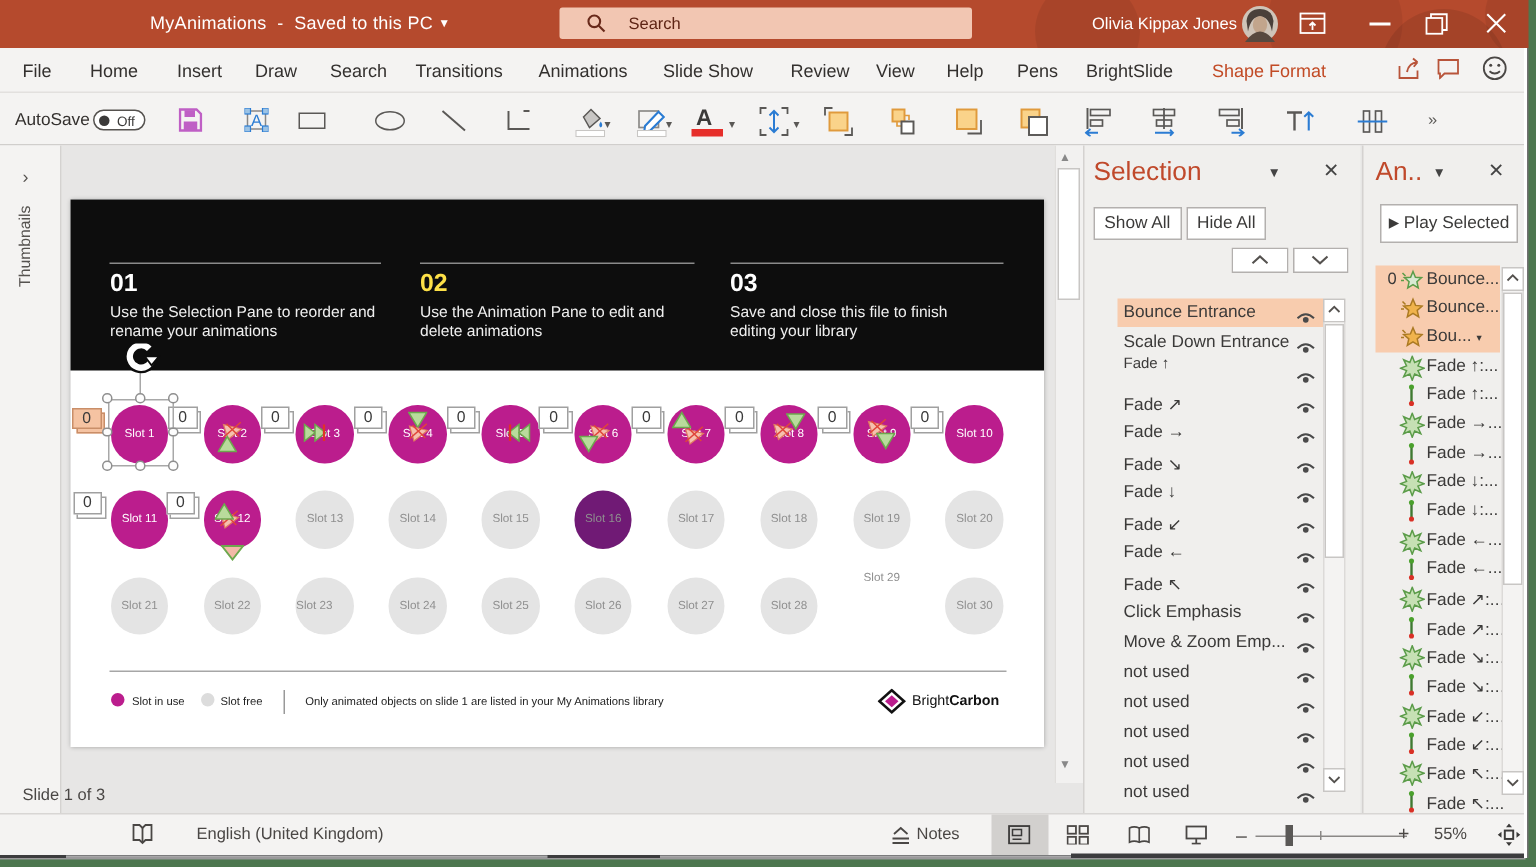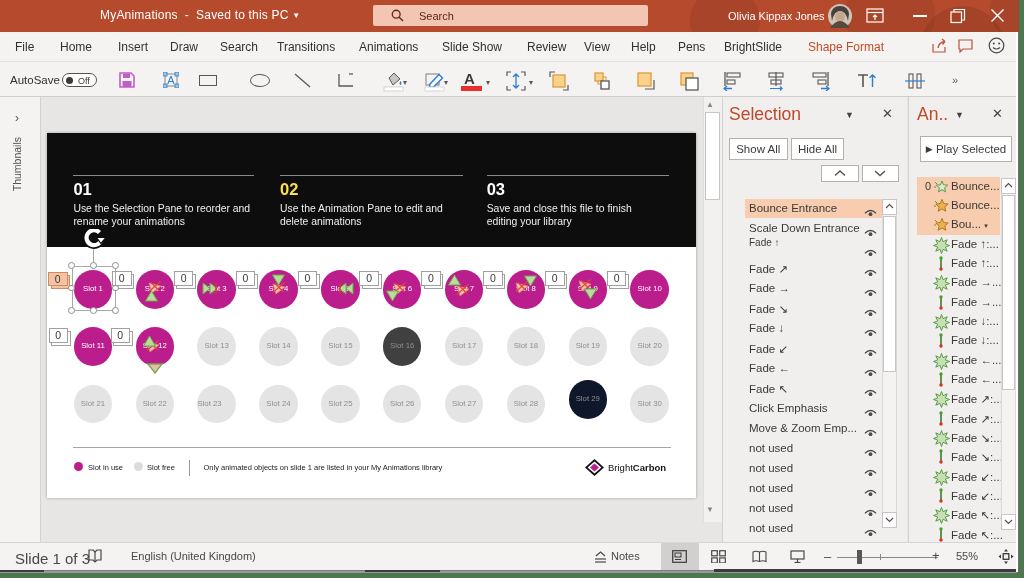--- a/index.html
+++ b/index.html
@@ -183,34 +183,34 @@
 <div class="" style="left:382.9px;top:270.0px;width:38.6px;height:38.6px;border-radius:50%;background:#bb1d8d;color:#fff;font-size:7.8px;line-height:38.6px;text-align:center">Slot 6</div>
 <div class="" style="left:444.8px;top:270.0px;width:38.6px;height:38.6px;border-radius:50%;background:#bb1d8d;color:#fff;font-size:7.8px;line-height:38.6px;text-align:center">Slot 7</div>
 <div class="" style="left:506.7px;top:270.0px;width:38.6px;height:38.6px;border-radius:50%;background:#bb1d8d;color:#fff;font-size:7.8px;line-height:38.6px;text-align:center">Slot 8</div>
 <div class="" style="left:568.5px;top:270.0px;width:38.6px;height:38.6px;border-radius:50%;background:#bb1d8d;color:#fff;font-size:7.8px;line-height:38.6px;text-align:center">Slot 9</div>
 <div class="" style="left:630.4px;top:270.0px;width:38.6px;height:38.6px;border-radius:50%;background:#bb1d8d;color:#fff;font-size:7.8px;line-height:38.6px;text-align:center">Slot 10</div>
 <div class="" style="left:73.7px;top:327.2px;width:38.6px;height:38.6px;border-radius:50%;background:#bb1d8d;color:#fff;font-size:7.8px;line-height:38.6px;text-align:center">Slot 11</div>
 <div class="" style="left:135.5px;top:327.2px;width:38.6px;height:38.6px;border-radius:50%;background:#bb1d8d;color:#fff;font-size:7.8px;line-height:38.6px;text-align:center">Slot 12</div>
 <div class="" style="left:197.4px;top:327.2px;width:38.6px;height:38.6px;border-radius:50%;background:#e4e4e4;color:#8f8f8f;font-size:7.8px;line-height:38.6px;text-align:center">Slot 13</div>
 <div class="" style="left:259.2px;top:327.2px;width:38.6px;height:38.6px;border-radius:50%;background:#e4e4e4;color:#8f8f8f;font-size:7.8px;line-height:38.6px;text-align:center">Slot 14</div>
 <div class="" style="left:321.1px;top:327.2px;width:38.6px;height:38.6px;border-radius:50%;background:#e4e4e4;color:#8f8f8f;font-size:7.8px;line-height:38.6px;text-align:center">Slot 15</div>
-<div class="" style="left:382.9px;top:327.2px;width:38.6px;height:38.6px;border-radius:50%;background:#404040;color:#8f8f8f;font-size:7.8px;line-height:38.6px;text-align:center">Slot 16</div>
+<div class="" style="left:382.9px;top:327.2px;width:38.6px;height:38.6px;border-radius:50%;background:#701a75;color:#8f8f8f;font-size:7.8px;line-height:38.6px;text-align:center">Slot 16</div>
 <div class="" style="left:444.8px;top:327.2px;width:38.6px;height:38.6px;border-radius:50%;background:#e4e4e4;color:#8f8f8f;font-size:7.8px;line-height:38.6px;text-align:center">Slot 17</div>
 <div class="" style="left:506.7px;top:327.2px;width:38.6px;height:38.6px;border-radius:50%;background:#e4e4e4;color:#8f8f8f;font-size:7.8px;line-height:38.6px;text-align:center">Slot 18</div>
 <div class="" style="left:568.5px;top:327.2px;width:38.6px;height:38.6px;border-radius:50%;background:#e4e4e4;color:#8f8f8f;font-size:7.8px;line-height:38.6px;text-align:center">Slot 19</div>
 <div class="" style="left:630.4px;top:327.2px;width:38.6px;height:38.6px;border-radius:50%;background:#e4e4e4;color:#8f8f8f;font-size:7.8px;line-height:38.6px;text-align:center">Slot 20</div>
 <div class="" style="left:73.7px;top:384.7px;width:38.6px;height:38.6px;border-radius:50%;background:#e4e4e4;color:#8f8f8f;font-size:7.8px;line-height:38.6px;text-align:center">Slot 21</div>
 <div class="" style="left:135.5px;top:384.7px;width:38.6px;height:38.6px;border-radius:50%;background:#e4e4e4;color:#8f8f8f;font-size:7.8px;line-height:38.6px;text-align:center">Slot 22</div>
 <div class="" style="left:197.4px;top:384.7px;width:38.6px;height:38.6px;border-radius:50%;background:#e4e4e4;color:#8f8f8f;font-size:7.8px;line-height:38.6px;text-align:left">Slot 23</div>
 <div class="" style="left:259.2px;top:384.7px;width:38.6px;height:38.6px;border-radius:50%;background:#e4e4e4;color:#8f8f8f;font-size:7.8px;line-height:38.6px;text-align:center">Slot 24</div>
 <div class="" style="left:321.1px;top:384.7px;width:38.6px;height:38.6px;border-radius:50%;background:#e4e4e4;color:#8f8f8f;font-size:7.8px;line-height:38.6px;text-align:center">Slot 25</div>
 <div class="" style="left:382.9px;top:384.7px;width:38.6px;height:38.6px;border-radius:50%;background:#e4e4e4;color:#8f8f8f;font-size:7.8px;line-height:38.6px;text-align:center">Slot 26</div>
 <div class="" style="left:444.8px;top:384.7px;width:38.6px;height:38.6px;border-radius:50%;background:#e4e4e4;color:#8f8f8f;font-size:7.8px;line-height:38.6px;text-align:center">Slot 27</div>
 <div class="" style="left:506.7px;top:384.7px;width:38.6px;height:38.6px;border-radius:50%;background:#e4e4e4;color:#8f8f8f;font-size:7.8px;line-height:38.6px;text-align:center">Slot 28</div>
-<div class="" style="left:568.5px;top:380px;width:38.6px;height:38.6px;border-radius:50%;background:#0f172a;color:#8f8f8f;font-size:7.8px;line-height:38.6px;text-align:center">Slot 29</div>
+<div class="" style="left:568.5px;top:366px;width:38.6px;height:38.6px;border-radius:50%;background:#ffffff;color:#8f8f8f;font-size:7.8px;line-height:38.6px;text-align:center">Slot 29</div>
 <div class="" style="left:630.4px;top:384.7px;width:38.6px;height:38.6px;border-radius:50%;background:#e4e4e4;color:#8f8f8f;font-size:7.8px;line-height:38.6px;text-align:center">Slot 30</div>
 <svg style="position:absolute;left:146.85px;top:279.3px" width="16" height="16" viewBox="0 0 16 16">
     <polygon points="2,4 14,7 5,14" fill="#f5c0ae" stroke="#e07a5f" stroke-width="0.8"></polygon>
     <line x1="2" y1="12.5" x2="13.5" y2="2.5" stroke="#e0453a" stroke-width="1.1"></line>
     <line x1="4" y1="3.5" x2="12.5" y2="12" stroke="#e0453a" stroke-width="1.1"></line>
   </svg>
 <svg style="position:absolute;left:144.85px;top:290.3px" width="13" height="12" viewBox="0 0 13 12">
     <polygon points="6.5,1 12.5,11 0.5,11" fill="#b9db9c" stroke="#6da84e" stroke-width="1"></polygon>
   </svg>
 <svg style="position:absolute;left:201.7px;top:282.3px" width="16" height="13" viewBox="0 0 16 13">
@@ -546,21 +546,21 @@
 <svg style="position:absolute;left:1001px;top:178px" width="15" height="16" viewBox="0 0 15 16">
     <rect x="0.5" y="0.5" width="14" height="15" fill="#fff" stroke="#c8c6c4"></rect>
     <path d="M4 9 L7.5 5.5 L11 9" fill="none" stroke="#55524f" stroke-width="1.2"></path>
   </svg>
 <div class="" style="left:1002px;top:195px;width:13px;height:195px;background:#fff;border:1px solid #c8c6c4"></div>
 <svg style="position:absolute;left:1001px;top:514px" width="15" height="16" viewBox="0 0 15 16">
     <rect x="0.5" y="0.5" width="14" height="15" fill="#fff" stroke="#c8c6c4"></rect>
     <path d="M4 6 L7.5 9.5 L11 6" fill="none" stroke="#55524f" stroke-width="1.2"></path>
   </svg>
 <div class="" style="left:0;top:542px;width:1017px;height:28px;background:#f4f3f2;border-top:1px solid #d8d6d4"></div>
-<div class="t" style="left:15px;top:550px;font-size:15px;color:#4a4745">Slide 1 of 3</div>
+<div class="t" style="left:15px;top:524px;font-size:11px;color:#4a4745">Slide 1 of 3</div>
 <svg style="position:absolute;left:88px;top:549px" width="14" height="15" viewBox="0 0 14 15">
     <path d="M1 1 L5 1 L7 3 L9 1 L13 1 L13 11 L9 11 L7 13 L5 11 L1 11 Z" fill="none" stroke="#4a4745" stroke-width="1.2"></path>
     <line x1="7" y1="3" x2="7" y2="13" stroke="#4a4745" stroke-width="1.2"></line>
   </svg>
 <div class="t" style="left:131px;top:550px;font-size:11px;color:#4a4745">English (United Kingdom)</div>
 <svg style="position:absolute;left:594px;top:551px" width="13" height="12" viewBox="0 0 13 12">
     <path d="M2 5 L6.5 1 L11 5" fill="none" stroke="#4a4745" stroke-width="1.2"></path>
     <line x1="1" y1="8" x2="12" y2="8" stroke="#4a4745" stroke-width="1.2"></line>
     <line x1="1" y1="11" x2="12" y2="11" stroke="#4a4745" stroke-width="1.2"></line>
   </svg>

